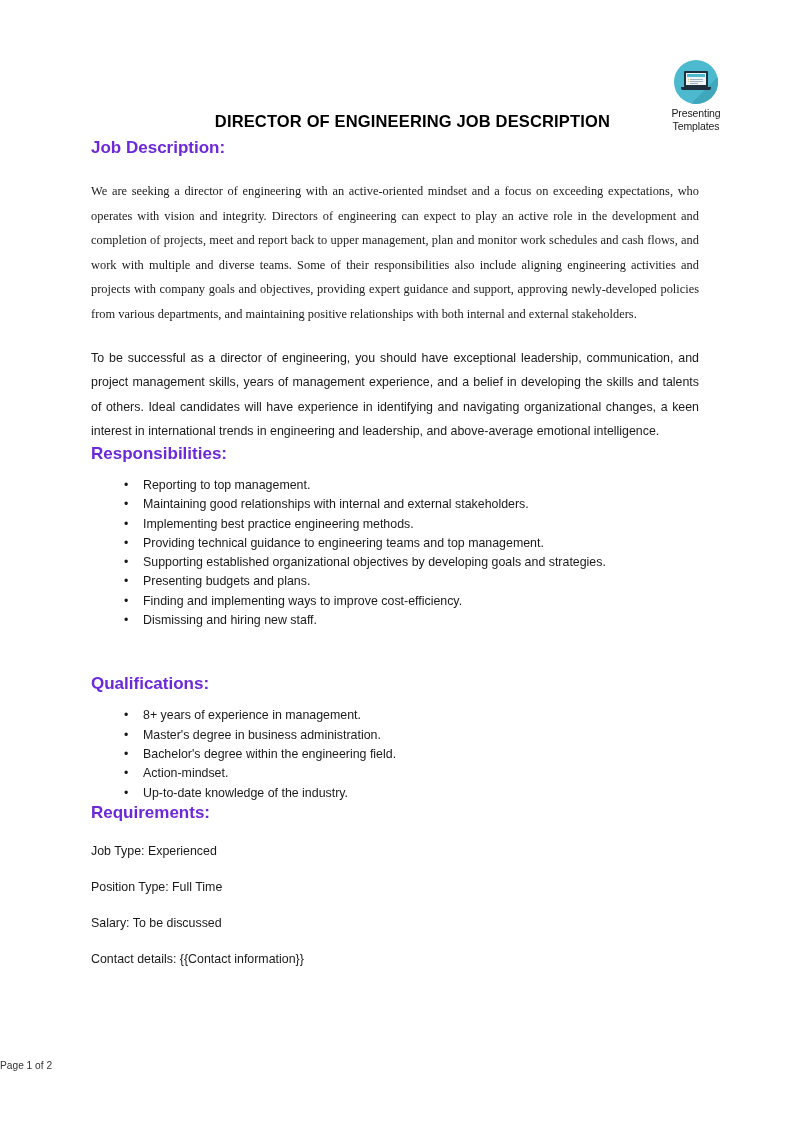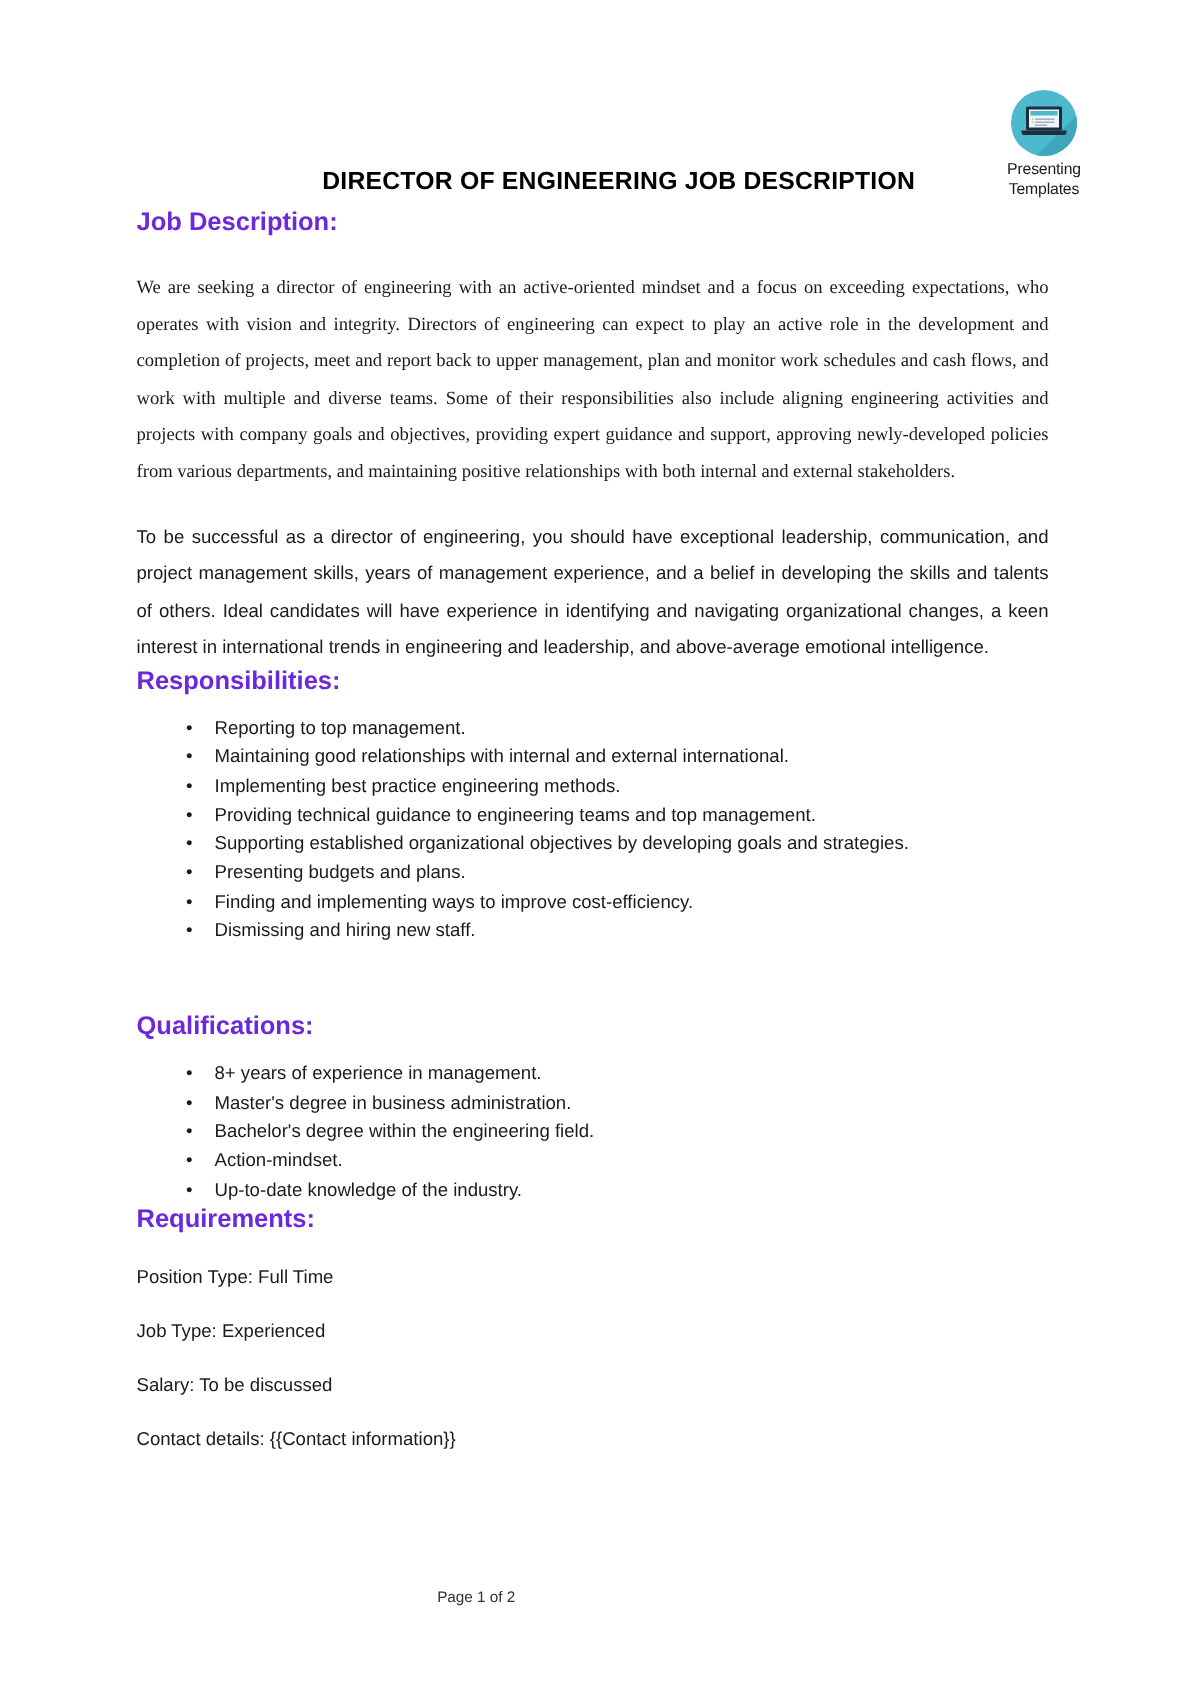--- a/index.html
+++ b/index.html
@@ -194,21 +194,21 @@
     line-height: 16px;
     color: #1a1a1a;
   }
 
   
   .footer {
     position: absolute;
     top: 1060px;
     left: 0;
     width: 635px;
-    text-align: center;
+    text-align: left;
     font-family: "Liberation Sans", sans-serif;
     font-size: 10.2px;
     color: #333333;
   }
 </style>
 </head>
 <body>
 
 <div class="page">
 
@@ -249,21 +249,21 @@
 
     <div class="section-head responsibilities">Responsibilities:</div>
 
     <ul class="bullets">
       <li>
         <span class="bullet-dot">•</span>
         <span>Reporting to top management.</span>
       </li>
       <li>
         <span class="bullet-dot">•</span>
-        <span>Maintaining good relationships with internal and external international.</span>
+        <span>Maintaining good relationships with internal and external stakeholders.</span>
       </li>
       <li>
         <span class="bullet-dot">•</span>
         <span>Implementing best practice engineering methods.</span>
       </li>
       <li>
         <span class="bullet-dot">•</span>
         <span>Providing technical guidance to engineering teams and top management.</span>
       </li>
       <li>
@@ -304,22 +304,22 @@
         <span>Action-mindset.</span>
       </li>
       <li>
         <span class="bullet-dot">•</span>
         <span>Up-to-date knowledge of the industry.</span>
       </li>
     </ul>
 
     <div class="section-head requirements">Requirements:</div>
 
+    <p class="req-line">Job Type: Experienced</p>
     <p class="req-line">Position Type: Full Time</p>
-    <p class="req-line">Job Type: Experienced</p>
     <p class="req-line">Salary: To be discussed</p>
     <p class="req-line">Contact details: {{Contact information}}</p>
 
   </div>
 
   <div class="footer">Page 1 of 2</div>
 
 </div>
 
 </body></html>

